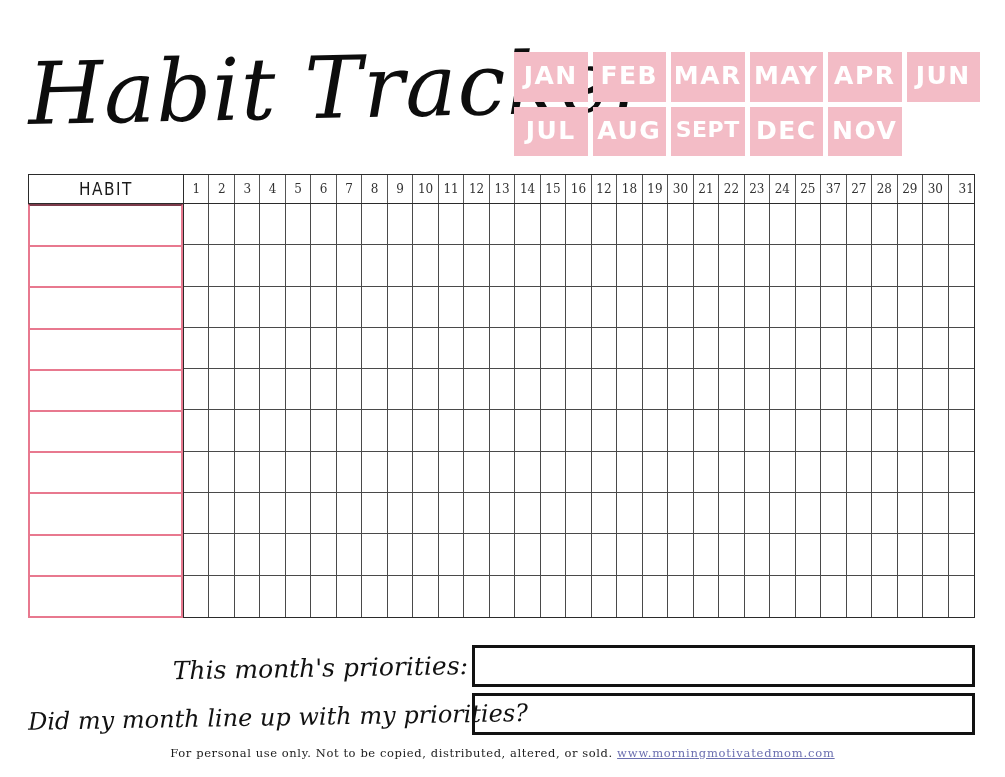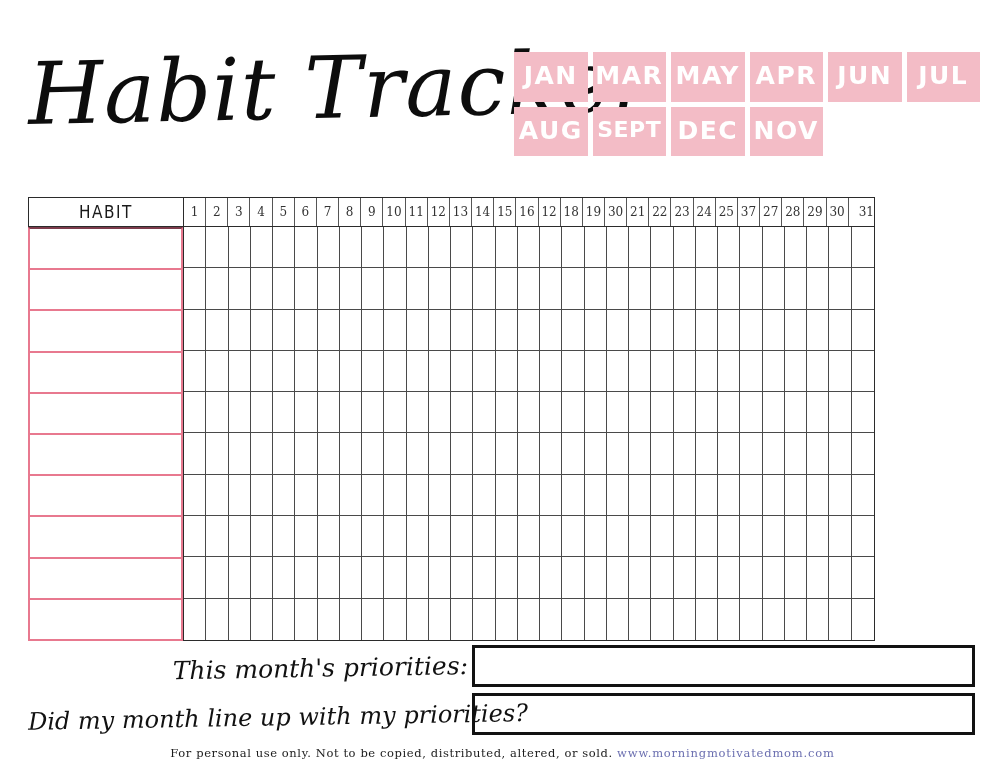--- a/index.html
+++ b/index.html
@@ -69,22 +69,22 @@
     padding-bottom: 2px;
     box-sizing: border-box;
     cursor: pointer;
   }
   .month-tile.narrow { font-size: 22px; letter-spacing: 0.5px; }
 
   
   .tracker {
     position: absolute;
     left: 28px;
-    top: 197px;
-    width: 847px;
+    top: 174px;
+    width: 947px;
     height: 444px;
   }
 
   .tracker-head {
     position: relative;
     height: 30px;
     display: flex;
     border: 1.5px solid #2b2b2b;
     box-sizing: border-box;
     background: #fff;
@@ -213,32 +213,34 @@
     top: 746px;
     width: 1005px;
     text-align: center;
     font-family: "DejaVu Serif", serif;
     font-size: 11.5px;
     letter-spacing: 0.6px;
     color: #1b1b1b;
   }
   .footer-link {
     color: #6b6fb0;
+    text-decoration: underline;
     letter-spacing: 0.8px;
     cursor: pointer;
     margin-top: 32px;
   }
 </style>
 </head>
 <body>
 
 <div class="header">
   <div class="page-title">Habit Tracker</div>
   <div class="months">
       <div class="month-tile">JAN</div>
+      <div class="month-tile">FEB</div>
       <div class="month-tile">MAR</div>
       <div class="month-tile">MAY</div>
       <div class="month-tile">APR</div>
       <div class="month-tile">JUN</div>
       <div class="month-tile">JUL</div>
       <div class="month-tile">AUG</div>
       <div class="month-tile narrow">SEPT</div>
       <div class="month-tile">DEC</div>
       <div class="month-tile">NOV</div>
     </div>

